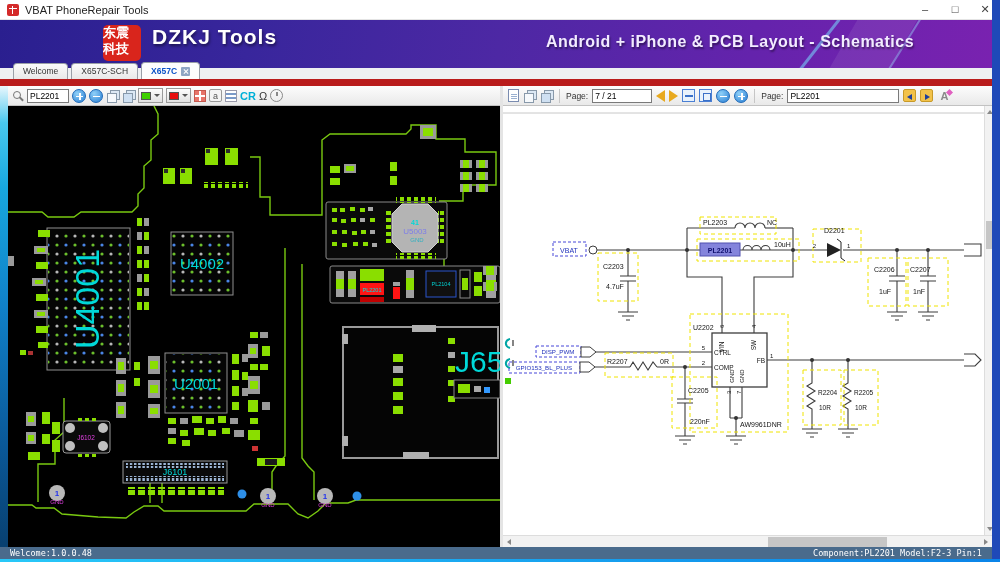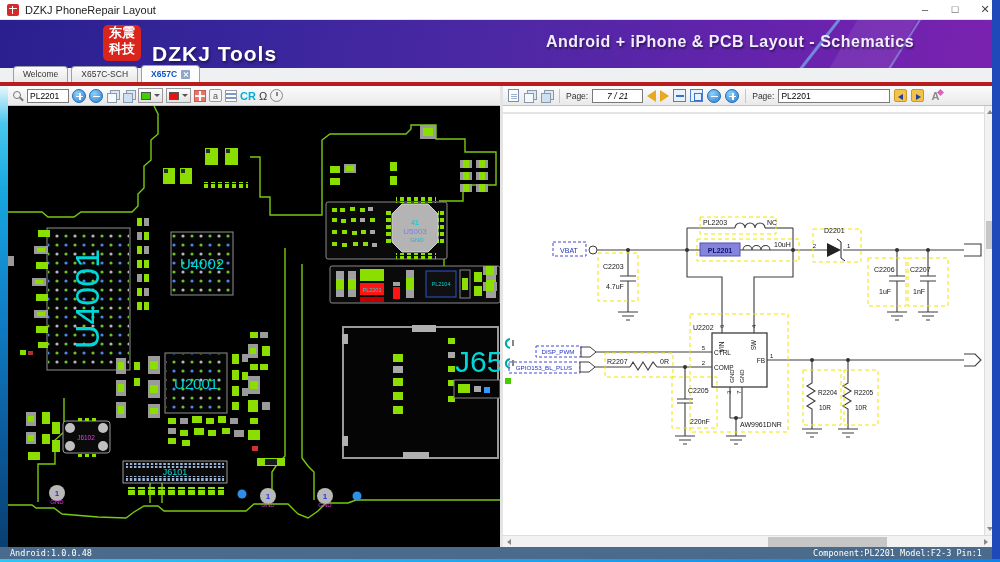--- a/index.html
+++ b/index.html
@@ -17,29 +17,29 @@
   #win-controls { margin-left:auto; display:flex; }
   .winbtn { width:30px; height:19px; text-align:center; font-size:11px; line-height:19px; color:#444; }
 
   
   #header { left:0; top:20px; width:1000px; height:48px; overflow:hidden;
             background:linear-gradient(100deg,#2a1f8f 0%,#38269c 25%,#4d28a4 50%,#6423ac 75%,#7a22b0 100%); }
   .streak1 { left:810px; top:-10px; width:3px; height:90px; background:rgba(120,220,255,.55); transform:rotate(38deg); }
   .streak2 { left:900px; top:-20px; width:2px; height:100px; background:rgba(160,230,255,.4); transform:rotate(32deg); }
   .streak3 { left:840px; top:0px; width:60px; height:60px; background:rgba(255,255,255,.08); transform:skewX(-30deg); }
   #logo-badge { left:103px; top:5px; width:38px; height:36px; background:#d9251c; border-radius:5px;
-                color:#fff; font-weight:bold; font-size:13px; line-height:16px; text-align:center; overflow:hidden; }
-  #brand { left:152px; top:22px; font-size:21px; font-weight:bold; color:#fff; letter-spacing:1px;
+                color:#fff; font-weight:bold; font-size:13px; line-height:16px; text-align:left; overflow:hidden; }
+  #brand { left:152px; top:5px; font-size:21px; font-weight:bold; color:#fff; letter-spacing:1px;
            text-shadow:1px 2px 3px rgba(0,0,0,.5); }
   #slogan { left:500px; top:13px; width:460px; text-align:center; font-size:16px; font-weight:bold;
             color:#f2ecff; text-shadow:1px 2px 2px rgba(0,0,0,.45); letter-spacing:.5px; }
 
   
   #tabstrip { left:0; top:68px; width:992px; height:18px; background:#eef0f2;
-              border-bottom:4px solid #b91c1c; display:flex; align-items:flex-end; padding-left:13px; }
+              border-bottom:7px solid #b91c1c; display:flex; align-items:flex-end; padding-left:13px; }
   .tab { height:16px; padding:0 9px; margin-right:3px; font-size:8.5px; line-height:15px; color:#333;
          background:linear-gradient(#fbfbfb,#e8e8e8); border:1px solid #9aa0a8; border-bottom:none;
          border-radius:4px 4px 0 0; display:flex; align-items:center; gap:4px; }
   .tab.active { background:#fdfdfd; color:#0a52c8; font-weight:bold; height:17px; }
   .tab-close { width:9px; height:9px; background:#8fa6c4; border-radius:1px; position:relative; }
   .tab-close::before, .tab-close::after { content:""; position:absolute; left:1.5px; top:4px; width:6px; height:1px; background:#fff; }
   .tab-close::before { transform:rotate(45deg);} .tab-close::after { transform:rotate(-45deg);}
 
   
   .toolbar { height:20px; background:linear-gradient(#fcfcfc,#e9e9e9); border-bottom:1px solid #c2c2c2;
@@ -113,21 +113,21 @@
                font-family:"DejaVu Sans Mono",monospace; font-size:8.5px; line-height:12px;
                display:flex; justify-content:space-between; padding:0 10px; }
   #bottom-edge { left:0; top:559px; width:1000px; height:3px; background:linear-gradient(90deg,#28c8f8,#0a84e8); }
   #right-edge { left:992px; top:0; width:8px; height:559px; background:#1f49b8; }
 </style>
 </head>
 <body>
 
 <div id="titlebar" class="abs">
   <div id="app-icon"></div>
-  <span id="title-text">DZKJ PhoneRepair Layout</span>
+  <span id="title-text">VBAT PhoneRepair Tools</span>
   <div id="win-controls">
     <div class="winbtn">–</div>
     <div class="winbtn">□</div>
     <div class="winbtn">✕</div>
   </div>
 </div>
 
 <div id="header" class="abs">
   <div class="abs streak1"></div>
   <div class="abs streak2"></div>
@@ -175,21 +175,21 @@
   <span class="ohm">Ω</span>
   <span class="clock"></span>
 </div>
 
 <div id="sch-toolbar" class="abs toolbar">
   <span class="pageicon"></span>
   <span class="layers"></span>
   <span class="layers alt"></span>
   <span class="sep"></span>
   <span>Page:</span>
-  <input class="tb-input" style="width: 51px; text-align: center; font-style: italic;" value="7 / 21">
+  <input class="tb-input" style="width: 60px; text-align: left;" value="7 / 21">
   <span class="arrowbtn left"></span>
   <span class="arrowbtn right"></span>
   <span class="fitbtn fw"></span>
   <span class="fitbtn fp"></span>
   <span class="zbtn"></span>
   <span class="zbtn plus"></span>
   <span class="sep"></span>
   <span>Page:</span>
   <input class="tb-input" style="width: 112px;" value="PL2201">
   <span class="findnav prev"></span>
@@ -678,17 +678,17 @@
   <div id="vthumb" class="abs"></div>
   <div class="abs vsarrow down"></div>
 </div>
 <div id="hscroll" class="abs">
   <div class="abs hsarrow left"></div>
   <div id="hthumb" class="abs"></div>
   <div class="abs hsarrow right"></div>
 </div>
 
 <div id="statusbar" class="abs">
-  <span>Android:1.0.0.48</span>
+  <span>Welcome:1.0.0.48</span>
   <span>Component:PL2201 Model:F2-3 Pin:1</span>
 </div>
 <div id="bottom-edge" class="abs"></div>
 <div id="right-edge" class="abs"></div>
 
 </body></html>

